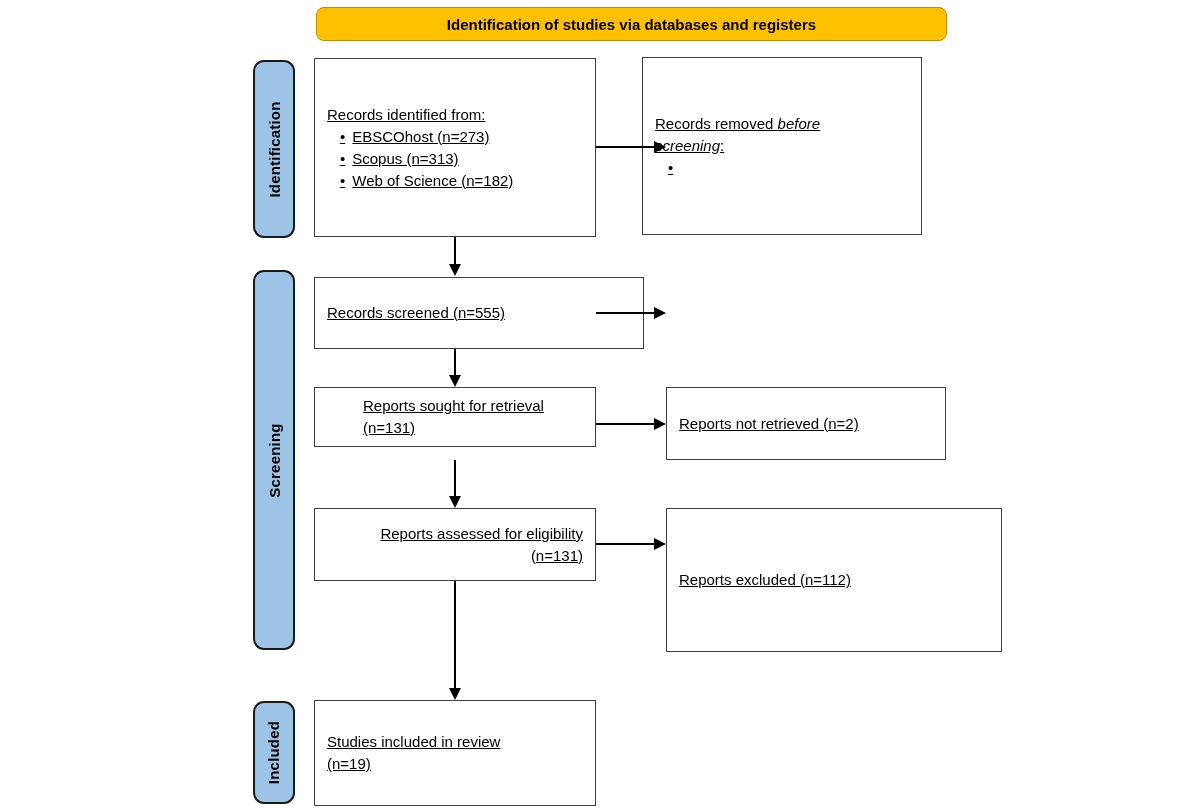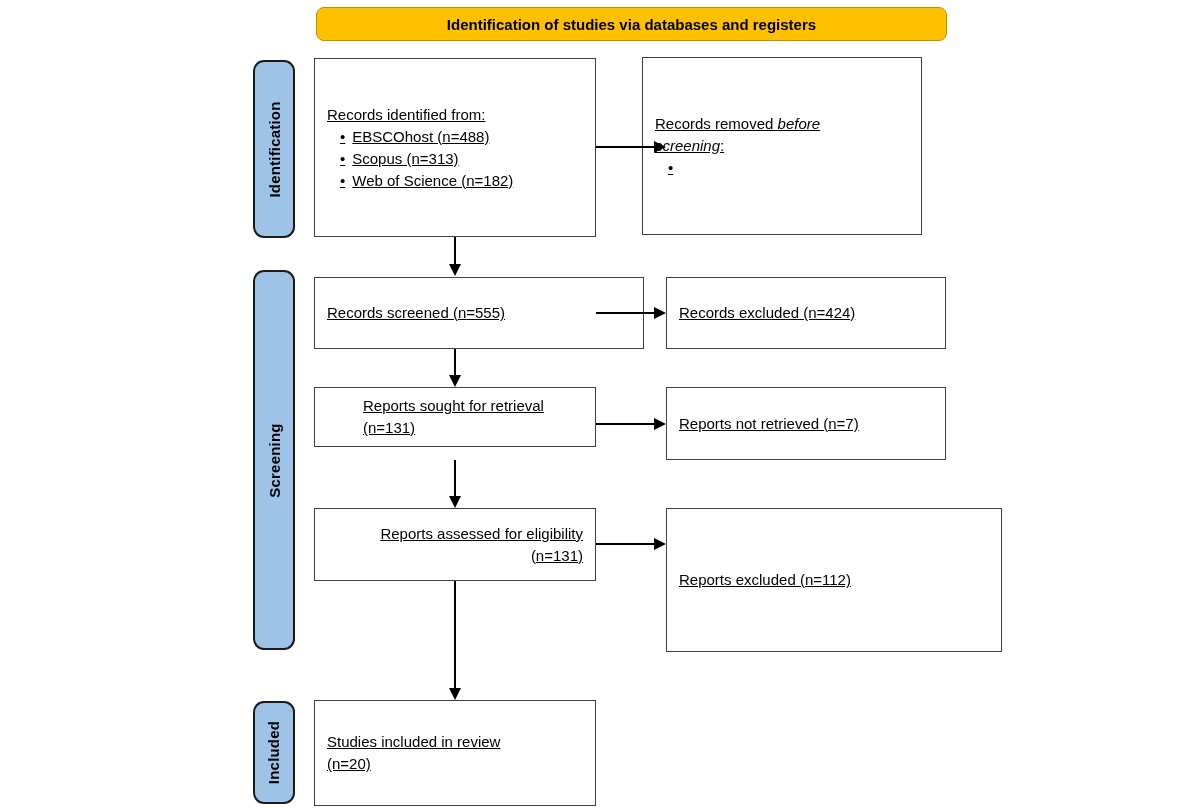--- a/index.html
+++ b/index.html
@@ -65,21 +65,21 @@
   </div>
   <div class="stage" style="top:701px;height:103px;">
     <span class="stage-text">Included</span>
   </div>
 
   <div class="box" style="left:314px;top:58px;width:282px;height:179px;">
     <div class="box-content">
       <div>Records identified from:</div>
       <div class="bullet">
         <span class="dot">•</span>
-        <span>EBSCOhost (n=488)</span>
+        <span>EBSCOhost (n=273)</span>
       </div>
       <div class="bullet">
         <span class="dot">•</span>
         <span>Scopus (n=313)</span>
       </div>
       <div class="bullet">
         <span class="dot">•</span>
         <span>Web of Science (n=182)</span>
       </div>
     </div>
@@ -91,43 +91,40 @@
 screening</span><span>:</span></div>
       <div class="bullet">
         <span class="dot">•</span>
       </div>
     </div>
   </div>
 
   <div class="box" style="left:314px;top:277px;width:330px;height:72px;">
     <div class="box-content pre">Records screened (n=555)</div>
   </div>
-  <div class="box" style="left:666px;top:277px;width:280px;height:72px;">
-    <div class="box-content pre">Records excluded (n=424)</div>
-  </div>
 
   <div class="box" style="left:314px;top:387px;width:282px;height:60px;padding-left:48px;">
     <div class="box-content pre">Reports sought for retrieval
 (n=131)</div>
   </div>
   <div class="box" style="left:666px;top:387px;width:280px;height:73px;">
-    <div class="box-content pre">Reports not retrieved (n=7)</div>
+    <div class="box-content pre">Reports not retrieved (n=2)</div>
   </div>
 
   <div class="box" style="left:314px;top:508px;width:282px;height:73px;text-align:right;">
     <div class="box-content pre">Reports assessed for eligibility
 (n=131)</div>
   </div>
   <div class="box" style="left:666px;top:508px;width:336px;height:144px;">
     <div class="box-content pre">Reports excluded (n=112)</div>
   </div>
 
   <div class="box" style="left:314px;top:700px;width:282px;height:106px;">
     <div class="box-content pre">Studies included in review
-(n=20)</div>
+(n=19)</div>
   </div>
 
   <div class="arrow-v" style="left:454px;top:237px;height:28px;"></div>
   <div class="arrow-v" style="left:454px;top:349px;height:27px;"></div>
   <div class="arrow-v" style="left:454px;top:460px;height:37px;"></div>
   <div class="arrow-v" style="left:454px;top:581px;height:108px;"></div>
 
   <div class="arrow-h" style="left:596px;top:146px;width:59px;"></div>
   <div class="arrow-h" style="left:596px;top:312px;width:59px;"></div>
   <div class="arrow-h" style="left:596px;top:423px;width:59px;"></div>

